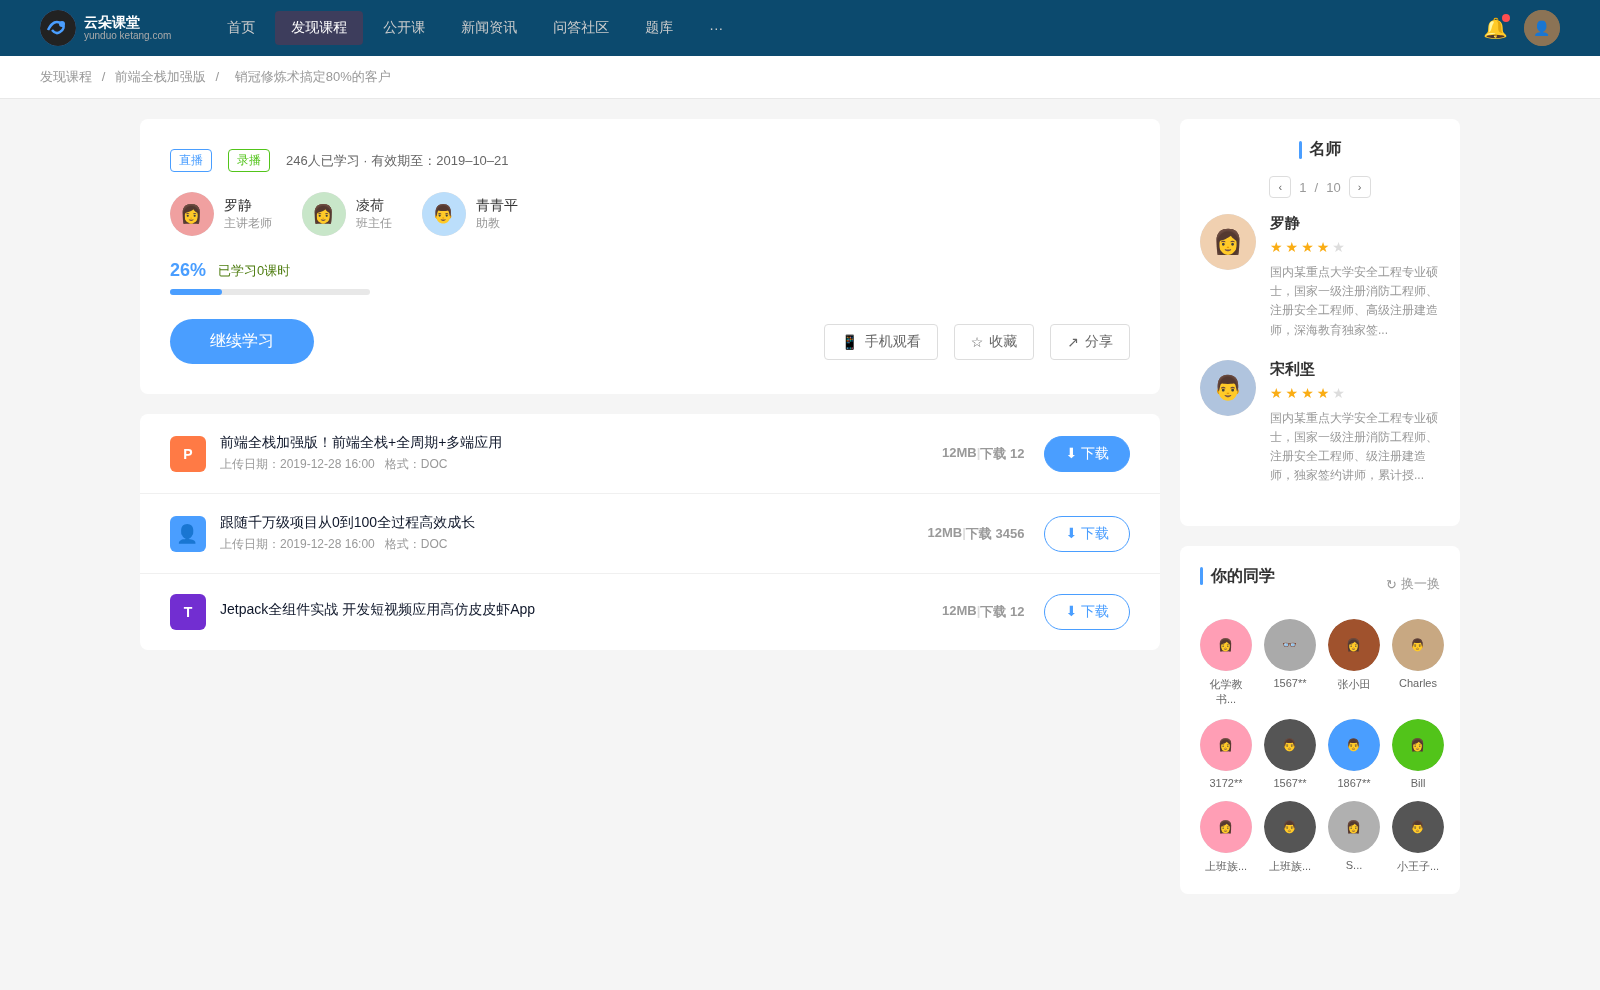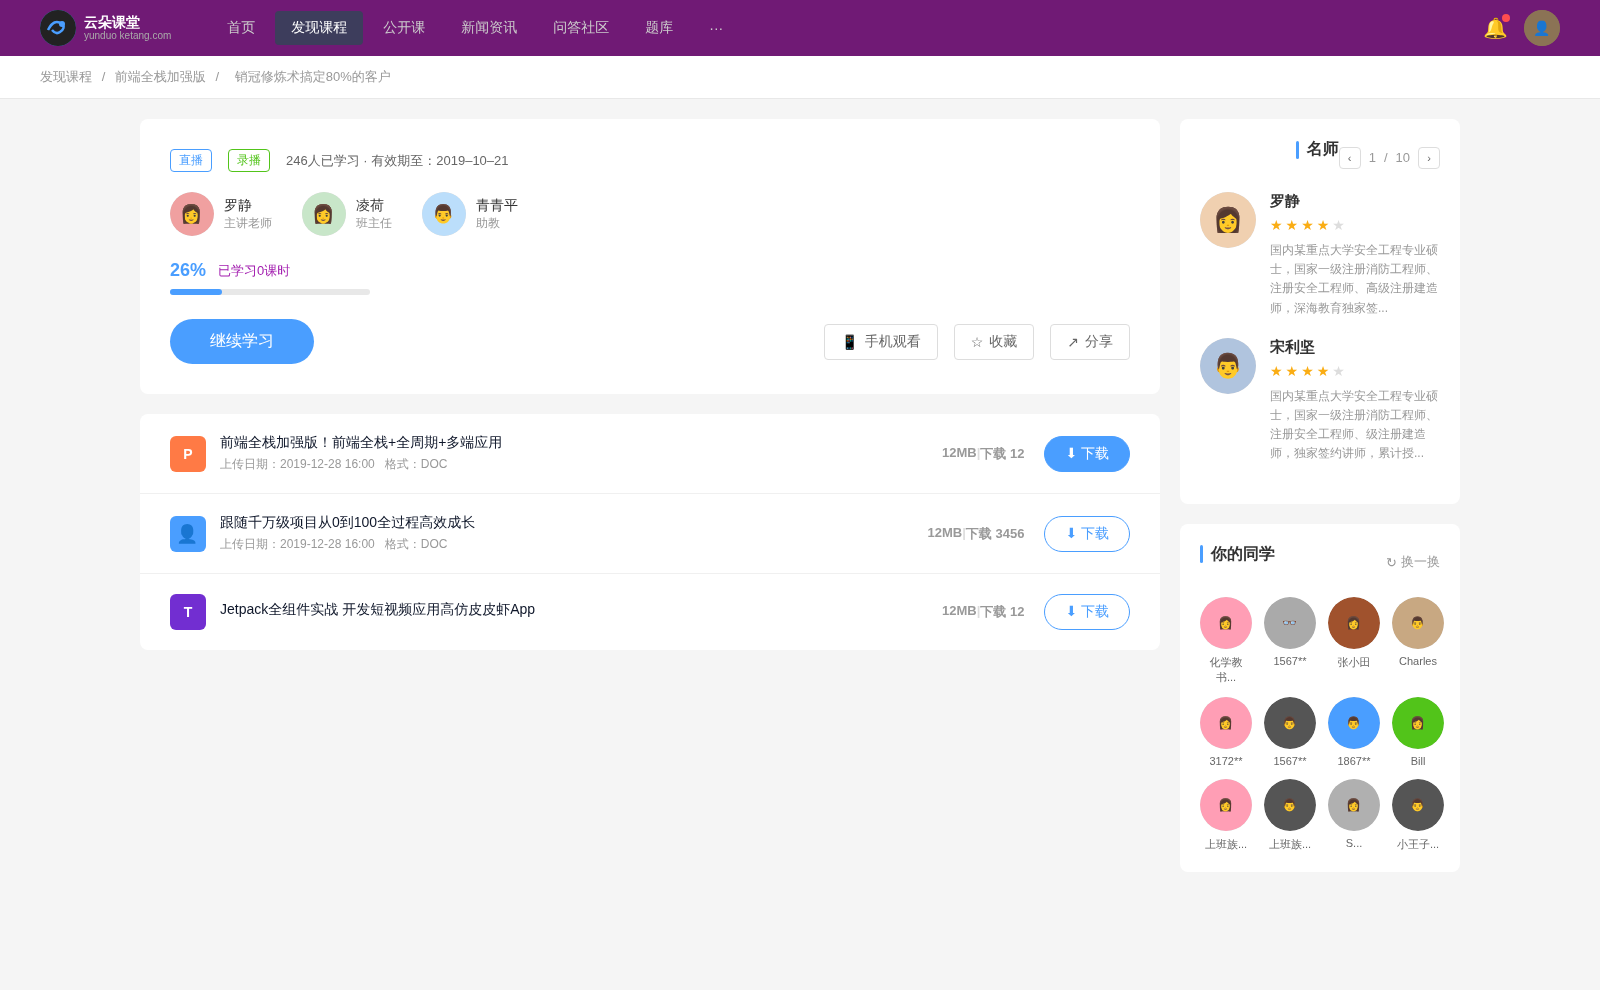--- a/index.html
+++ b/index.html
@@ -1,19 +1,19 @@
 <!DOCTYPE html>
 <html><head>
   <meta charset="utf-8">
   <style>
     * { box-sizing: border-box; margin: 0; padding: 0; }
     body { font-family: -apple-system, BlinkMacSystemFont, 'PingFang SC', 'Microsoft YaHei', sans-serif; background: #f5f5f5; font-size: 14px; color: #333; }
 
     
-    .nav { background: #701a75; height: 56px; display: flex; align-items: center; padding: 0 40px; }
+    .nav { background: #0c4a6e; height: 56px; display: flex; align-items: center; padding: 0 40px; }
     .nav-logo { display: flex; align-items: center; margin-right: 40px; }
     .nav-logo-icon { width: 36px; height: 36px; background: #4a9eff; border-radius: 50%; display: flex; align-items: center; justify-content: center; color: white; font-weight: bold; font-size: 12px; margin-right: 8px; }
     .nav-logo-text { color: white; font-size: 13px; line-height: 1.2; }
     .nav-menu { display: flex; align-items: center; gap: 4px; flex: 1; }
     .nav-item { color: #ccc; padding: 8px 16px; cursor: pointer; font-size: 14px; border-radius: 4px; }
     .nav-item.active { background: #3d3d5c; color: white; }
     .nav-right { display: flex; align-items: center; gap: 16px; }
     .nav-bell { position: relative; cursor: pointer; }
     .nav-bell-icon { font-size: 20px; color: #ccc; }
     .nav-bell-dot { position: absolute; top: -2px; right: -2px; width: 8px; height: 8px; background: #ff4d4f; border-radius: 50%; }
@@ -44,21 +44,21 @@
     .teacher { display: flex; align-items: center; gap: 10px; }
     .teacher-avatar { width: 44px; height: 44px; border-radius: 50%; overflow: hidden; background: #ddd; }
     .teacher-info { }
     .teacher-name { font-size: 14px; font-weight: 500; color: #333; }
     .teacher-role { font-size: 12px; color: #999; }
 
     
     .progress-section { margin-bottom: 24px; }
     .progress-header { display: flex; align-items: center; gap: 12px; margin-bottom: 8px; }
     .progress-percent { font-size: 18px; font-weight: bold; color: #4a9eff; }
-    .progress-label { font-size: 13px; color: #a21caf; }
+    .progress-label { font-size: 13px; color: #4d7c0f; }
     .progress-bar-bg { width: 200px; height: 6px; background: #e8e8e8; border-radius: 3px; }
     .progress-bar-fill { height: 6px; background: #4a9eff; border-radius: 3px; }
 
     
     .course-actions { display: flex; align-items: center; justify-content: space-between; }
     .btn-continue { background: #4a9eff; color: white; border: none; padding: 12px 40px; border-radius: 25px; font-size: 16px; cursor: pointer; font-weight: 500; }
     .action-buttons { display: flex; gap: 16px; }
     .action-btn { display: flex; align-items: center; gap: 6px; color: #666; font-size: 14px; cursor: pointer; border: 1px solid #ddd; padding: 8px 16px; border-radius: 4px; background: white; }
 
     
@@ -82,21 +82,21 @@
     .resource-stats { display: flex; align-items: flex-start; color: #999; font-size: 13px; margin-right: 20px; font-weight: bold; }
     .resource-stats .divider { color: #ddd; }
     .btn-download { display: flex; align-items: center; gap: 6px; padding: 8px 20px; border: 1px solid #4a9eff; color: #4a9eff; border-radius: 20px; cursor: pointer; font-size: 14px; background: white; }
     .btn-download.filled { background: #4a9eff; color: white; border-color: #4a9eff; }
 
     
     .right-sidebar { width: 280px; flex-shrink: 0; }
     .sidebar-card { background: white; border-radius: 8px; padding: 20px; margin-bottom: 20px; }
     .sidebar-section-title { display: flex; align-items: center; gap: 8px; font-size: 16px; font-weight: bold; color: #333; margin-bottom: 16px; }
     .sidebar-section-title::before { content: ''; width: 3px; height: 18px; background: #4a9eff; border-radius: 2px; }
-    .sidebar-header { display: flex; align-items: center; justify-content: flex-end; margin-bottom: 16px; }
+    .sidebar-header { display: flex; align-items: center; justify-content: center; margin-bottom: 16px; flex-direction: column; }
     .sidebar-page { display: flex; align-items: center; gap: 8px; font-size: 13px; color: #999; }
     .page-btn { width: 22px; height: 22px; border: 1px solid #ddd; border-radius: 4px; display: flex; align-items: center; justify-content: center; cursor: pointer; font-size: 11px; color: #666; }
 
     
     .teacher-profile { display: flex; gap: 14px; margin-bottom: 20px; }
     .teacher-profile-avatar { width: 56px; height: 56px; border-radius: 50%; background: #ddd; flex-shrink: 0; overflow: hidden; }
     .teacher-profile-right { flex: 1; }
     .teacher-profile-name { font-size: 15px; font-weight: bold; color: #333; margin-bottom: 6px; }
     .stars { display: flex; gap: 3px; margin-bottom: 8px; }
     .star { color: #faad14; font-size: 14px; }

